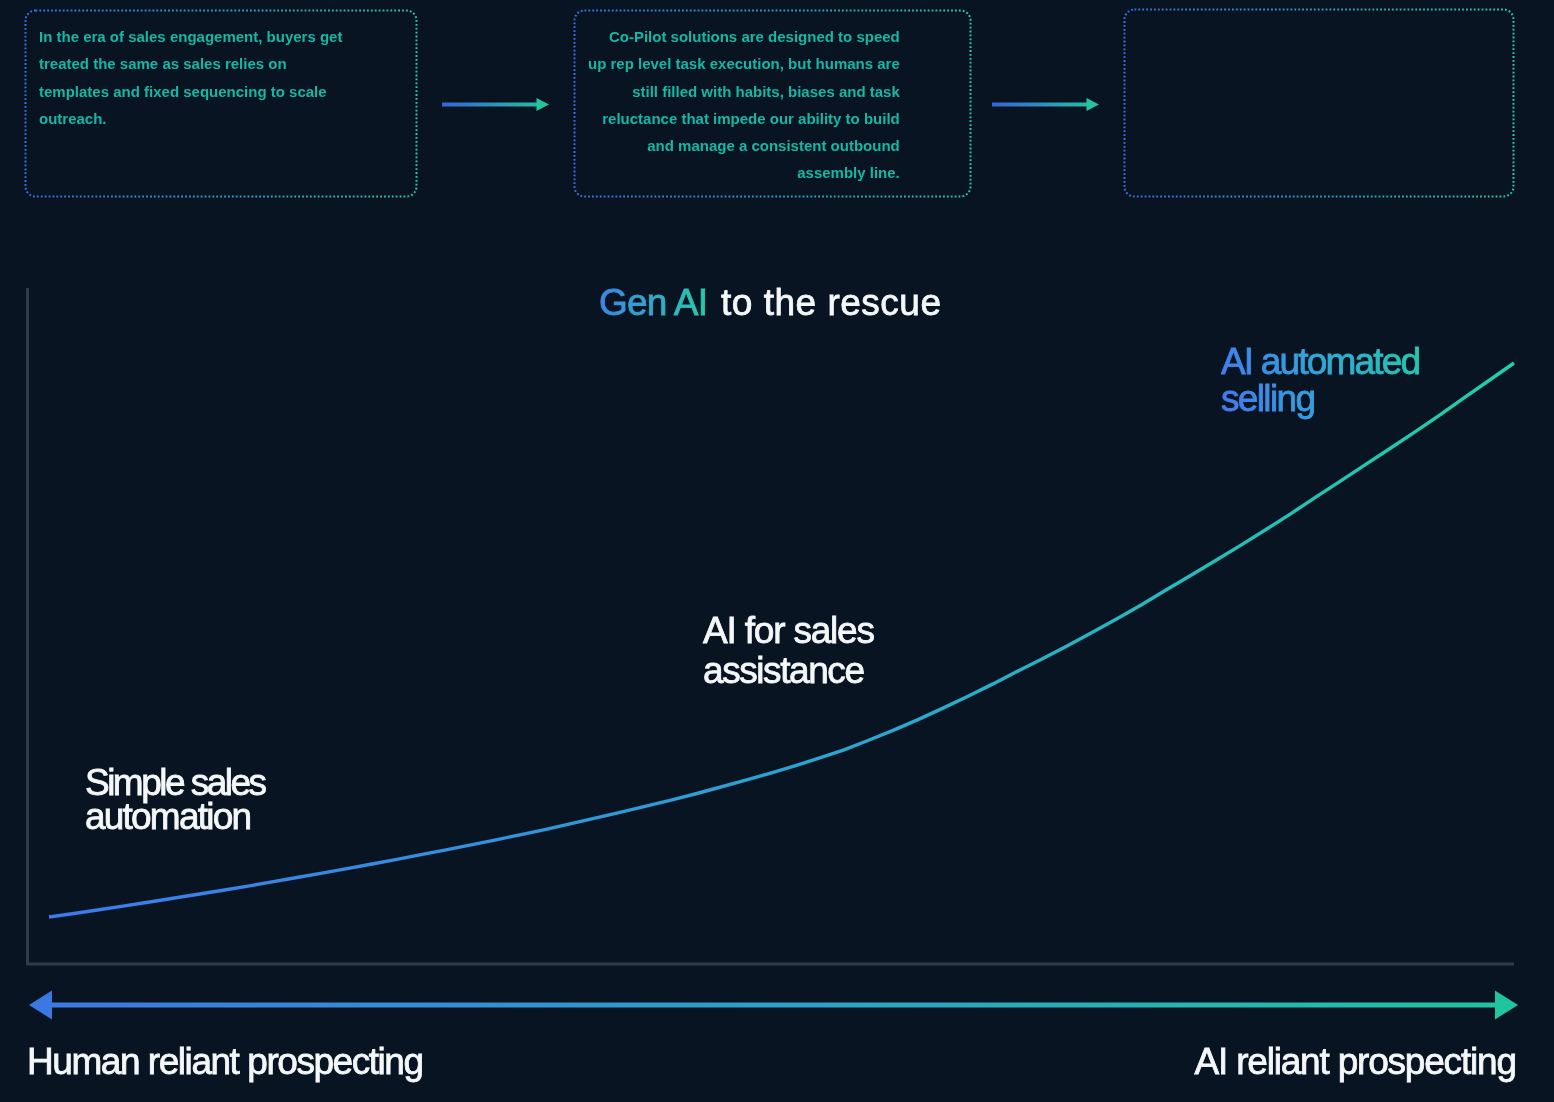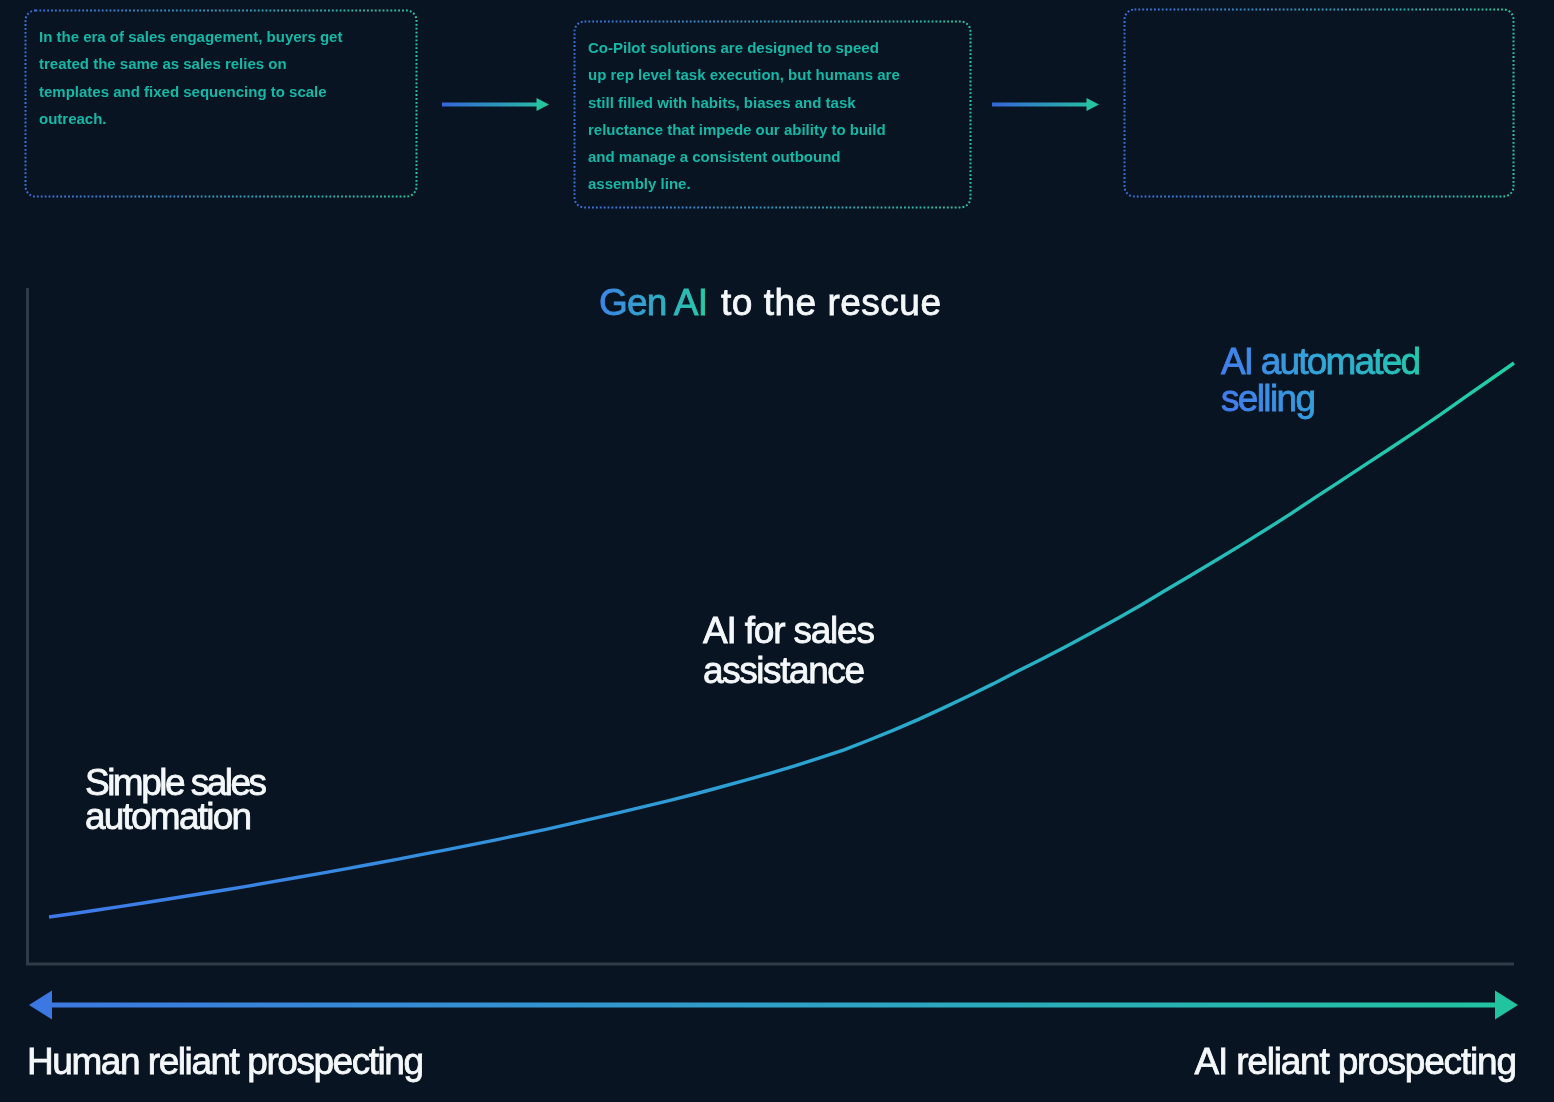--- a/index.html
+++ b/index.html
@@ -83,21 +83,21 @@
   <div class="box" style="left:24px;top:9px;width:394px;height:189px;">
     <svg class="boxsvg" width="394" height="189">
       <rect x="1.5" y="1.5" width="391" height="186" rx="10" fill="none" stroke="url(#boxborder)" stroke-width="2" stroke-dasharray="1.8 2.1"></rect>
     </svg>
     <div class="boxtext">In the era of sales engagement, buyers get<br>
 treated the same as sales relies on<br>
 templates and fixed sequencing to scale<br>
 outreach.</div>
   </div>
 
-  <div class="box" style="left:573px;top:20px;width:399px;height:189px;">
+  <div class="box" style="left:573px;top:9px;width:399px;height:189px;text-align:right;">
     <svg class="boxsvg" width="399" height="189">
       <rect x="1.5" y="1.5" width="396" height="186" rx="10" fill="none" stroke="url(#boxborder)" stroke-width="2" stroke-dasharray="1.8 2.1"></rect>
     </svg>
     <div class="boxtext">Co-Pilot solutions are designed to speed<br>
 up rep level task execution, but humans are<br>
 still filled with habits, biases and task<br>
 reluctance that impede our ability to build<br>
 and manage a consistent outbound<br>
 assembly line.</div>
   </div>

